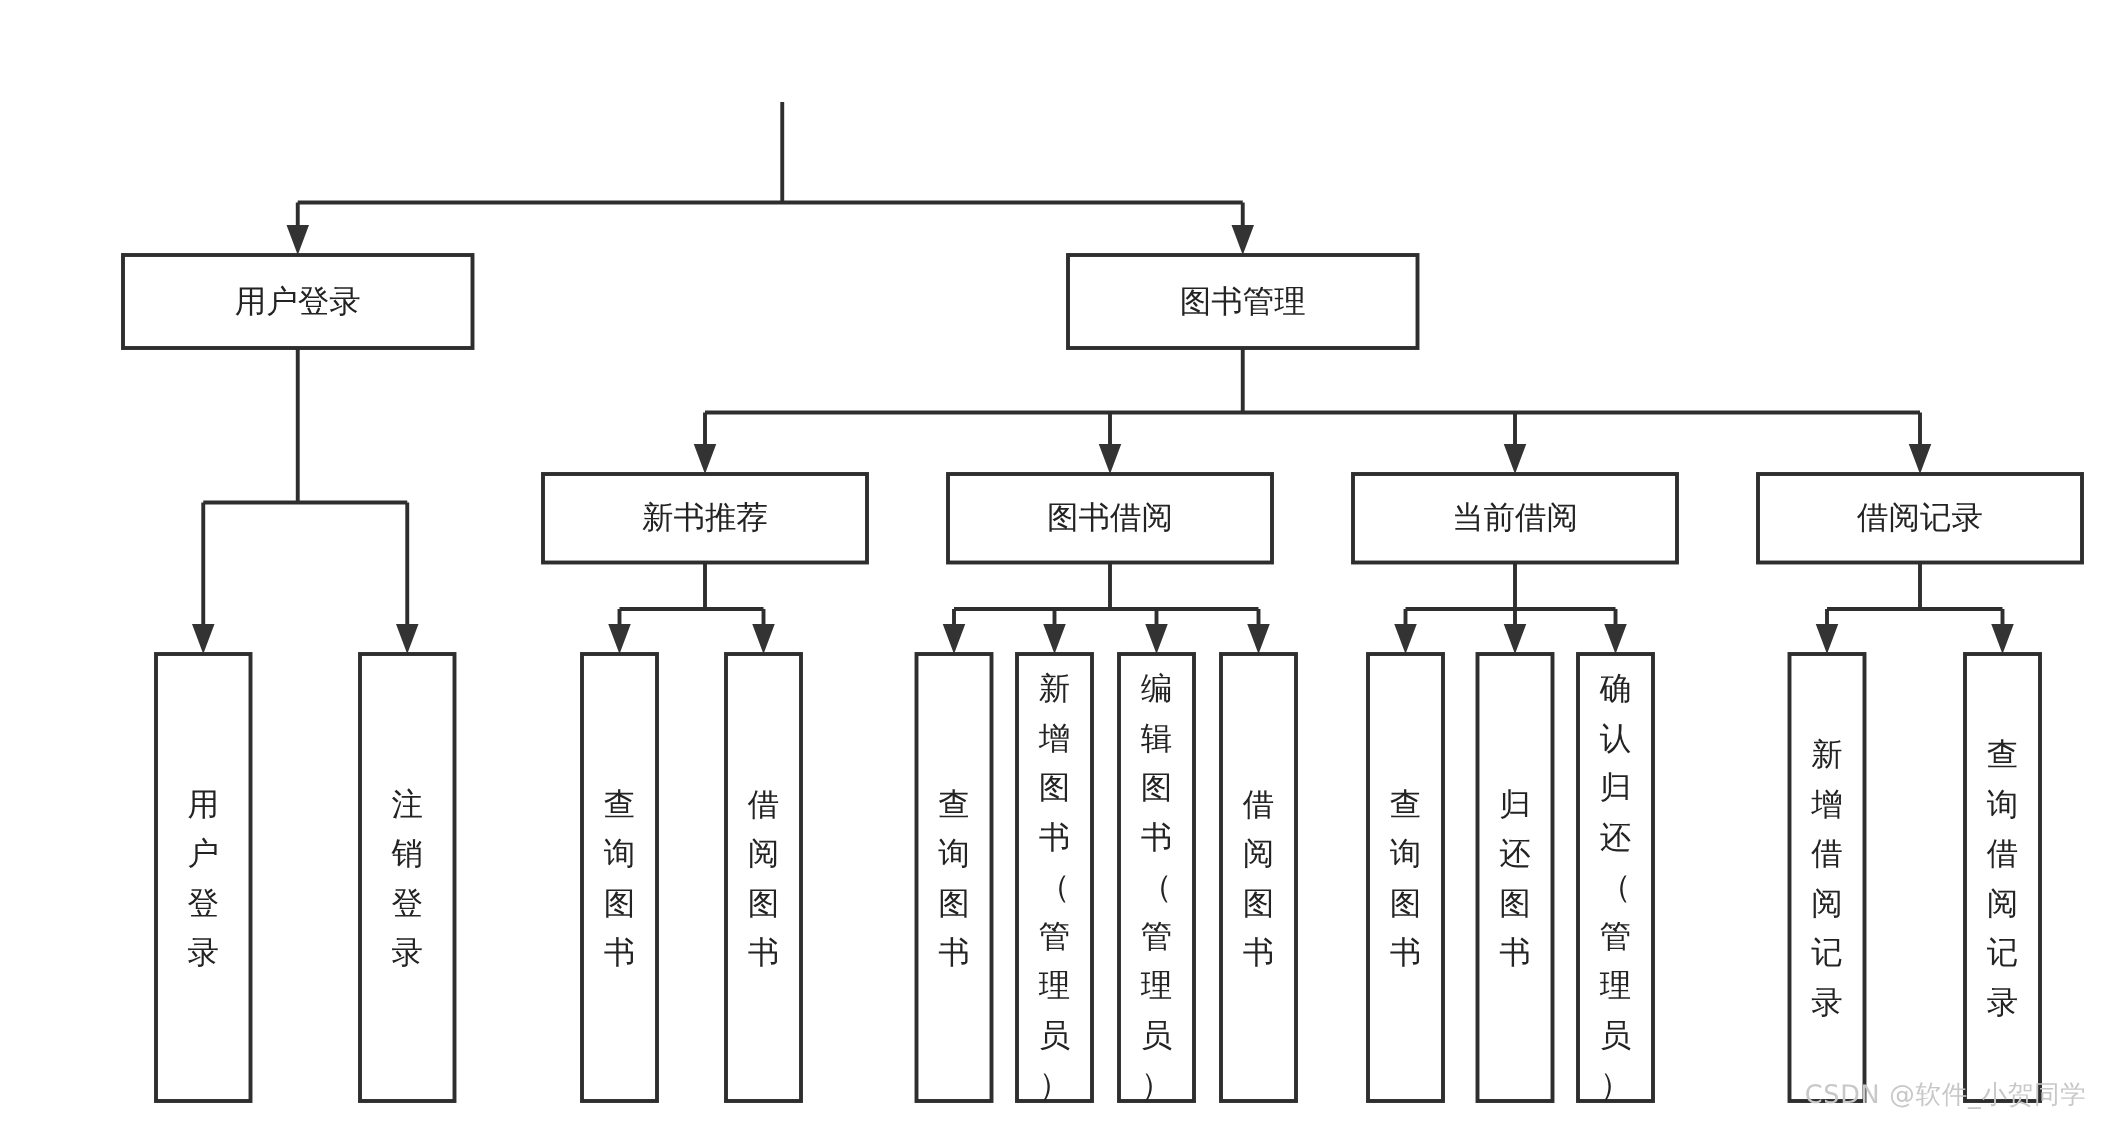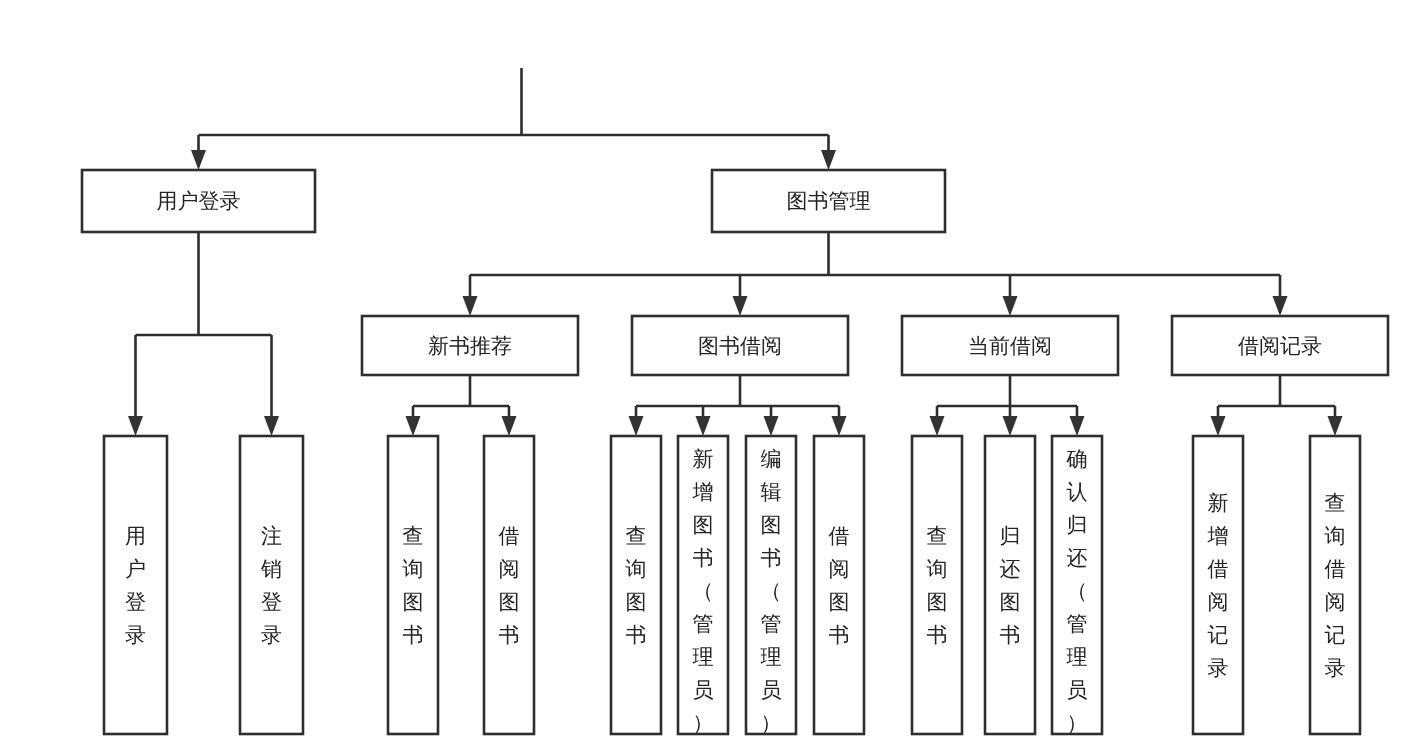--- a/index.html
+++ b/index.html
@@ -206,13 +206,14 @@
           <rect x="1193" y="436" width="50" height="298" class="node-rect" fill="#ffffff" stroke="#2e2e2e"></rect>
           <text x="1218" y="510" class="node-label-v" fill="#232323"><tspan x="1218" dy="0">新</tspan><tspan x="1218" dy="33">增</tspan><tspan x="1218" dy="33">借</tspan><tspan x="1218" dy="33">阅</tspan><tspan x="1218" dy="33">记</tspan><tspan x="1218" dy="33">录</tspan></text>
         </g>
         <g>
           <rect x="1310" y="436" width="50" height="298" class="node-rect" fill="#ffffff" stroke="#2e2e2e"></rect>
           <text x="1335" y="510" class="node-label-v" fill="#232323"><tspan x="1335" dy="0">查</tspan><tspan x="1335" dy="33">询</tspan><tspan x="1335" dy="33">借</tspan><tspan x="1335" dy="33">阅</tspan><tspan x="1335" dy="33">记</tspan><tspan x="1335" dy="33">录</tspan></text>
         </g>
       </g>
   </svg>
 
+  <div class="watermark">CSDN @软件_小贺同学</div>
 </div>
 
 </body></html>

